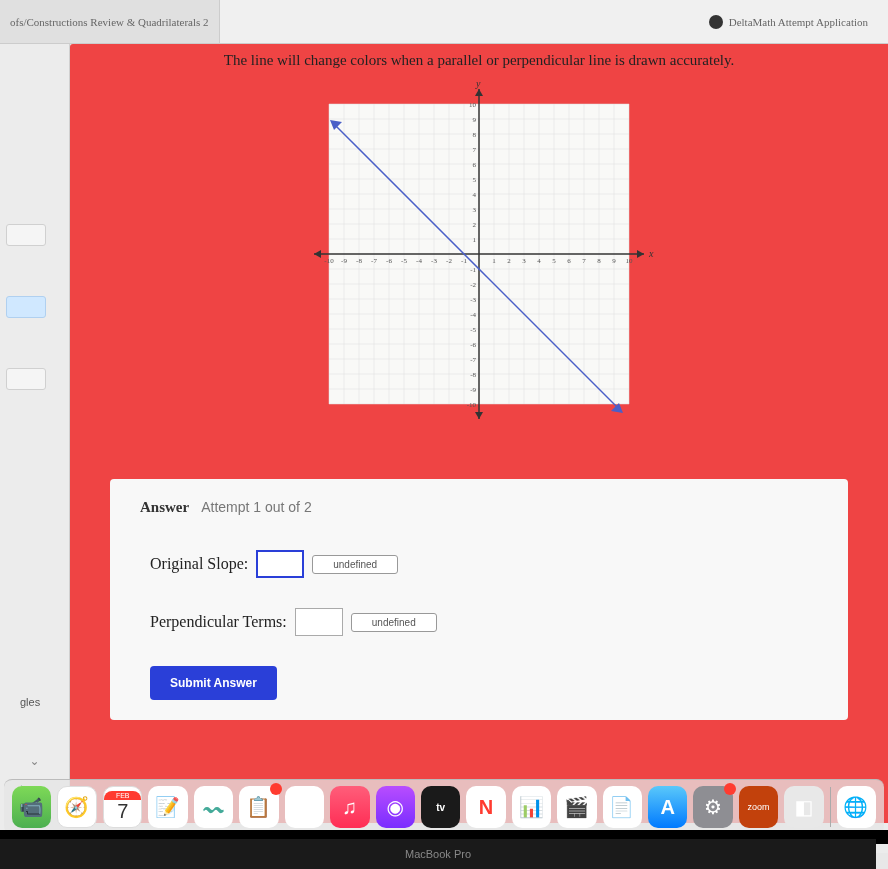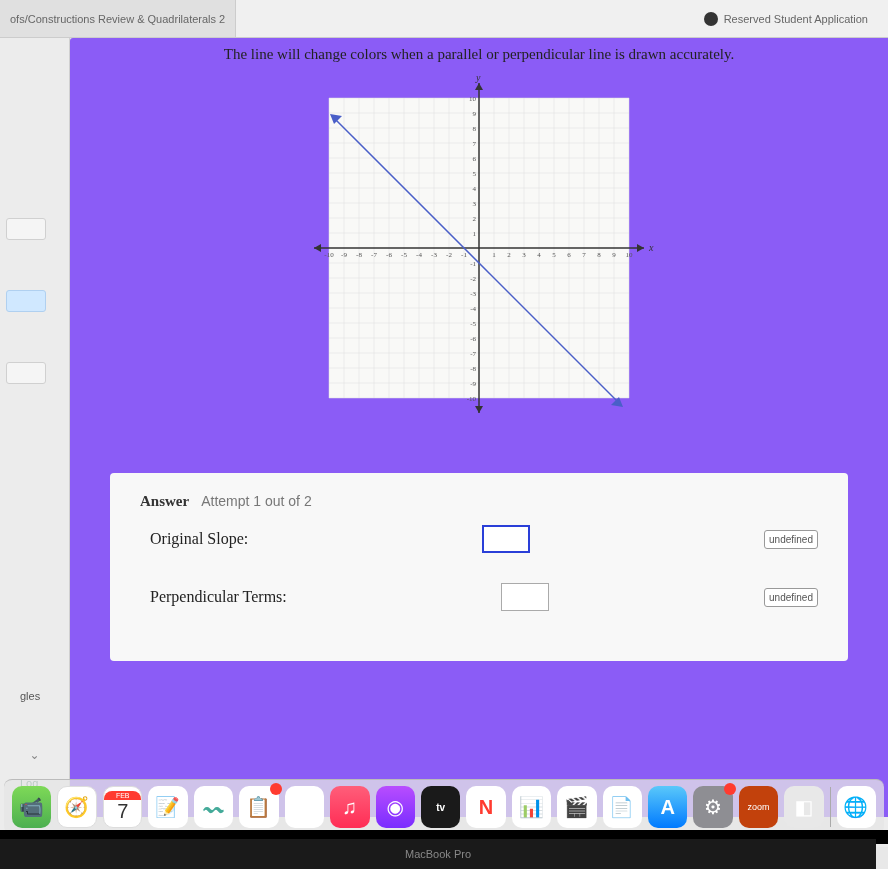--- a/index.html
+++ b/index.html
@@ -1,39 +1,39 @@
 <!DOCTYPE html>
 <html><head>
 <meta charset="utf-8">
 <style>
 * { box-sizing: border-box; margin: 0; padding: 0; }
 body { font-family: Georgia, 'Times New Roman', serif; background: #e8e8e8; overflow: hidden; }
 .viewport { width: 888px; height: 869px; position: relative; background: #e8e8e8; }
-.top-tabs { height: 38px; display: flex; align-items: center; background: #f0f0f0; border-bottom: 1px solid #ccc; font-family: Liberation Sans, sans-serif; font-size: 11px; color: #666; }
+.top-tabs { height: 44px; display: flex; align-items: center; background: #f0f0f0; border-bottom: 1px solid #ccc; font-family: Liberation Serif, serif; font-size: 11px; color: #666; }
 .tab-left { padding: 0 10px; background: #e0e0e0; height: 100%; display: flex; align-items: center; border-right: 1px solid #ccc; }
 .tab-right { margin-left: auto; padding: 0 20px; display: flex; align-items: center; gap: 6px; }
 .deltamath-icon { width: 14px; height: 14px; background: #333; border-radius: 50%; display: inline-block; }
 .main-area { display: flex; height: calc(100% - 90px); }
 .sidebar { width: 70px; background: #ececec; border-right: 1px solid #d0d0d0; display: flex; flex-direction: column; justify-content: flex-end; padding-bottom: 10px; position: relative; }
 .sidebar-item { font-family: Arial, sans-serif; font-size: 11px; color: #555; padding: 6px 20px; cursor: pointer; }
 .sidebar-buttons { position: absolute; top: 180px; left: 6px; display: flex; flex-direction: column; gap: 50px; }
 .side-btn { width: 40px; height: 22px; background: #d0e8ff; border: 1px solid #b0d0f0; border-radius: 3px; }
 .side-btn.white { background: #f5f5f5; border: 1px solid #d0d0d0; }
-.content { flex: 1; background: #8b5cf6; overflow-y: auto; padding: 8px 20px; position: relative; border-radius: 3px 0 0 0; margin-top: 0; }
+.content { flex: 1; background: #ef4444; overflow-y: auto; padding: 8px 20px; position: relative; border-radius: 3px 0 0 0; margin-top: 0; }
 .instruction { text-align: center; color: #222; font-size: 15px; margin-bottom: 10px; }
 .graph-wrap { display: flex; justify-content: center; margin-bottom: 30px; }
 .answer-section { background: #f8f8f8; border-radius: 4px; padding: 20px 30px; margin: 0 20px; }
-.answer-header { display: flex; align-items: baseline; gap: 12px; margin-bottom: 15px; }
+.answer-header { display: flex; align-items: baseline; gap: 12px; margin-bottom: 34px; }
 .answer-title { font-weight: bold; font-size: 15px; color: #333; }
 .attempt { font-family: Arial, sans-serif; font-size: 14px; color: #777; }
-.slope-row { display: flex; align-items: center; gap: 8px; margin-bottom: 30px; margin-left: 10px; justify-content: space-between; }
+.slope-row { display: flex; align-items: center; gap: 8px; margin-bottom: 30px; margin-left: 10px; }
 .slope-label { font-size: 16px; color: #222; }
 .slope-input { width: 48px; height: 28px; border: 2px solid #2a3fd8; outline: none; font-size: 14px; text-align: center; }
 .slope-input.gray { border: 1px solid #aaa; }
-.undefined-btn { font-family: Arial, sans-serif; font-size: 10px; padding: 3px 4px; border: 1px solid #999; background: #fff; color: #555; border-radius: 3px; cursor: pointer; }
+.undefined-btn { font-family: Arial, sans-serif; font-size: 10px; padding: 3px 20px; border: 1px solid #999; background: #fff; color: #555; border-radius: 3px; cursor: pointer; }
 .submit-btn { background: #2a3fd8; color: #fff; border: none; padding: 10px 20px; font-family: Arial, sans-serif; font-size: 12px; font-weight: bold; border-radius: 4px; cursor: pointer; margin-left: 10px; }
 .footer-area { background: #ececec; padding: 14px 20px 5px 100px; font-family: Arial, sans-serif; font-size: 10px; color: #888; }
 .footer-area a { color: #888; text-decoration: none; margin-left: 8px; }
 .chev { text-align: center; color: #888; font-size: 12px; margin-bottom: 8px; }
 .dock { position: absolute; bottom: 35px; left: 0; right: 0; height: 55px; background: rgba(230,230,230,0.75); border-top: 1px solid #bbb; display: flex; align-items: center; gap: 6px; padding: 0 8px; border-radius: 8px; margin: 0 4px; }
 .dock-icon { width: 42px; height: 42px; border-radius: 10px; display: flex; align-items: center; justify-content: center; font-size: 20px; color: #fff; font-family: Arial, sans-serif; position: relative; }
 .dock-icon .badge { position: absolute; top: -3px; right: -3px; width: 12px; height: 12px; background: #ff3b30; border-radius: 50%; font-size: 7px; display: flex; align-items: center; justify-content: center; color: #fff; }
 .cal-icon { background: #fff; border: 1px solid #ddd; flex-direction: column; }
 .cal-icon .month { background: #ff3b30; color: #fff; font-size: 7px; width: 100%; text-align: center; border-radius: 8px 8px 0 0; padding: 1px 0; }
 .cal-icon .day { color: #333; font-size: 20px; font-weight: 300; }
@@ -41,21 +41,21 @@
 .bezel { position: absolute; bottom: 25px; left: 0; right: 0; height: 14px; background: #000; }
 </style>
 </head>
 <body>
 <div class="viewport">
 
 <div class="top-tabs">
   <div class="tab-left">ofs/Constructions Review &amp; Quadrilaterals 2</div>
   <div class="tab-right">
     <span class="deltamath-icon"></span>
-    <span>Reserved Student Application</span>
+    <span>DeltaMath Attempt Application</span>
   </div>
 </div>
 
 <div class="main-area">
   <div class="sidebar">
     <div class="sidebar-buttons">
       <div class="side-btn white"></div>
       <div class="side-btn"></div>
       <div class="side-btn white"></div>
     </div>
@@ -179,20 +179,21 @@
       <div class="slope-row">
         <span class="slope-label">Original Slope:</span>
         <input class="slope-input" type="text" value="" style="">
         <button class="undefined-btn">undefined</button>
       </div>
       <div class="slope-row">
         <span class="slope-label">Perpendicular Terms:</span>
         <input class="slope-input gray" type="text" value="" style="">
         <button class="undefined-btn">undefined</button>
       </div>
+      <button class="submit-btn">Submit Answer</button>
     </div>
   </div>
 </div>
 
 <div class="footer-area">
   <span>Copyright ©2024 DeltaMath.com All Rights Reserved.</span>
   <a href="#">Privacy Policy</a>
   <span> | </span>
   <a href="#">Terms of Service</a>
 </div>

